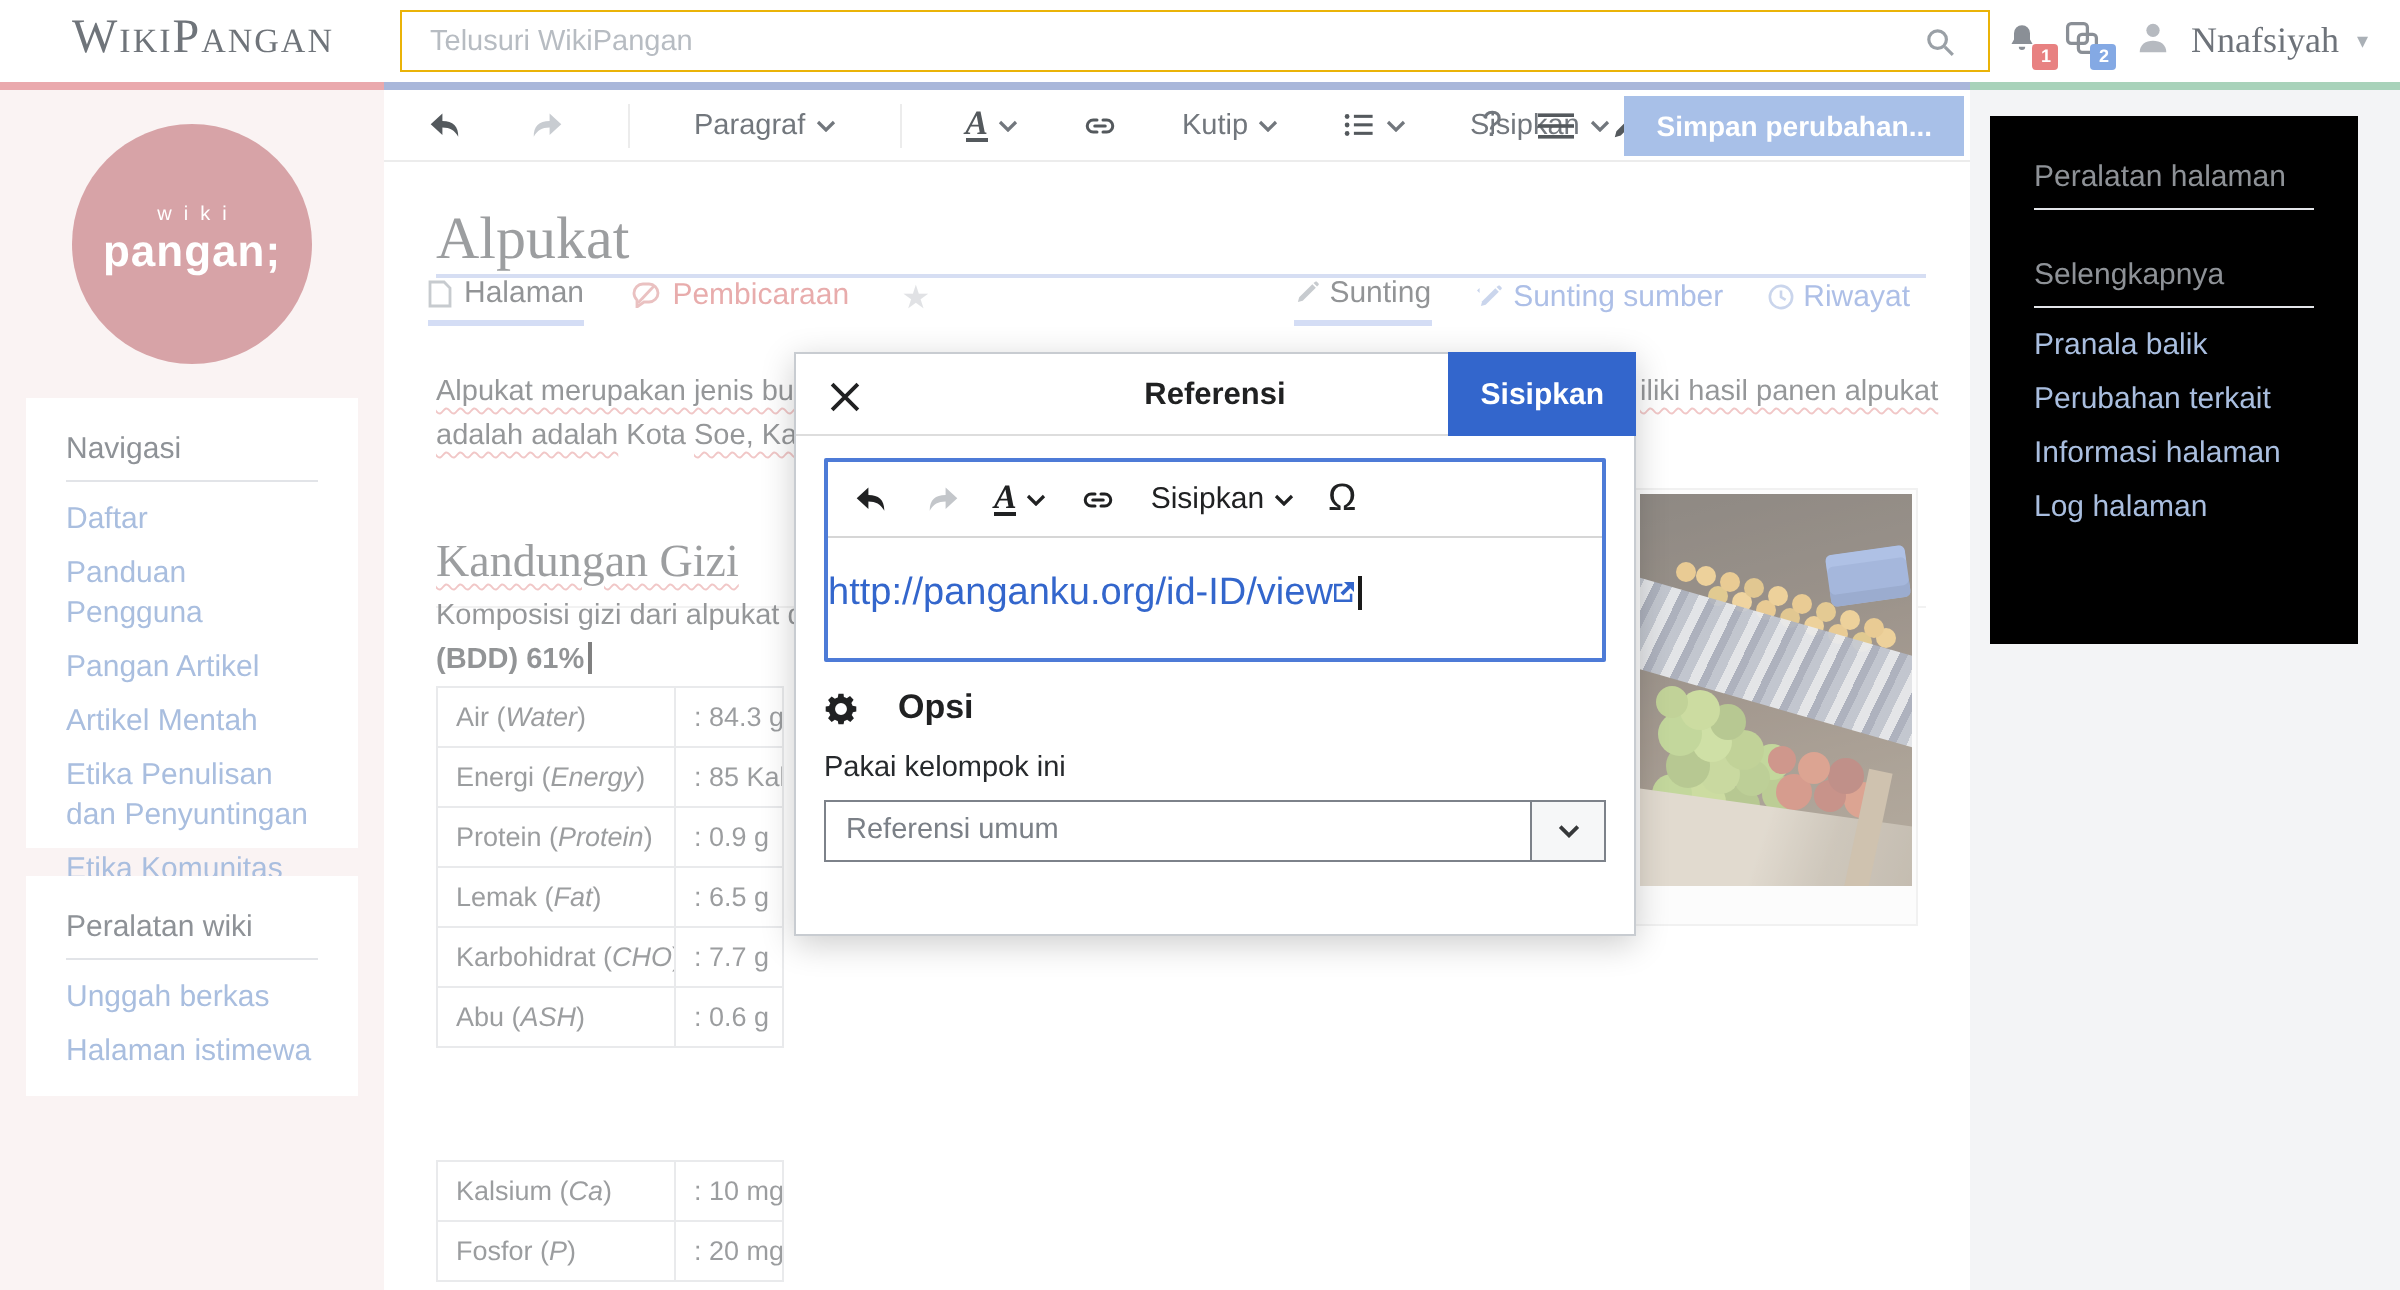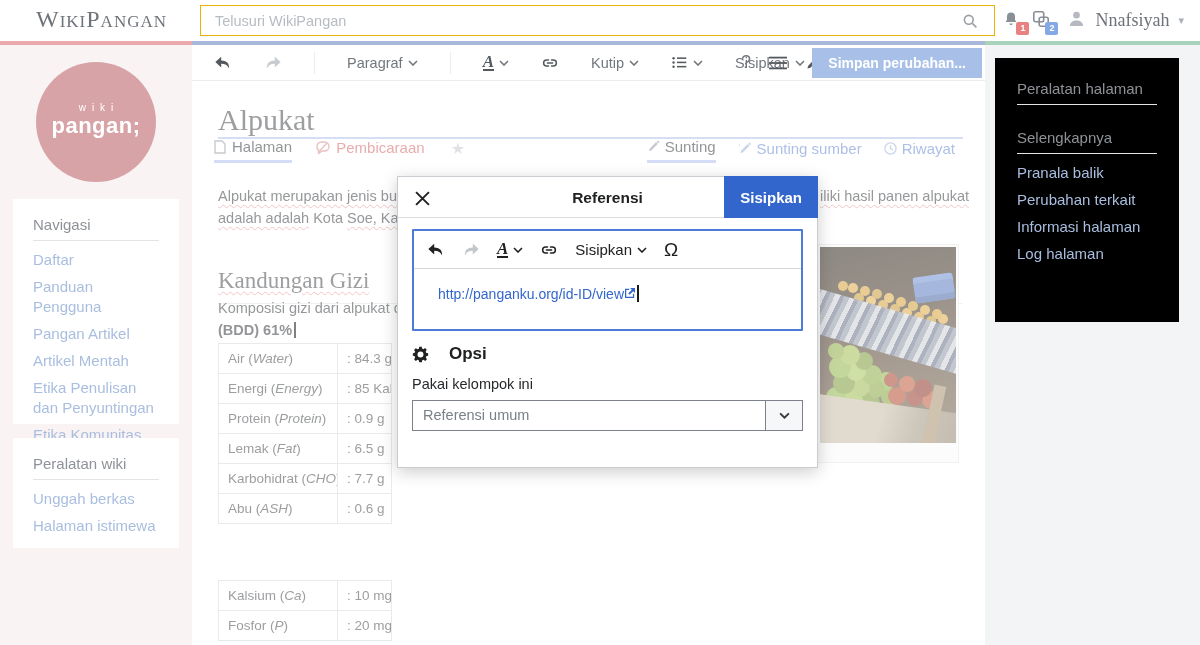--- a/index.html
+++ b/index.html
@@ -147,21 +147,21 @@
   .dlg-insert { position:absolute; right:-1px; top:-1px; height:42px; padding:0 15px; background:#36c;
     border:1px solid #36c; color:#fff; font-weight:bold; font-size:15px; cursor:pointer;
     font-family:"Liberation Sans",sans-serif; }
   .edit-area { position:absolute; left:14px; top:52px; width:391px; height:102px;
     border:2px solid #4d7bd7; border-radius:1px; background:#fff; }
   .edit-toolbar { position:absolute; top:0; left:0; right:0; height:38px; border-bottom:1px solid #d6d6d6;
     display:flex; align-items:center; gap:17px; padding:0 13px; color:#202122; }
   .edit-toolbar .tb-ico { color:#202122; }
   .edit-toolbar .a-underline, .edit-toolbar .omega { color:#202122; }
   .edit-toolbar .tb-item { color:#202122; }
-  .edit-content { position:absolute; top:38px; left:0; right:0; bottom:0; padding:16px 24px; font-size:14px; }
+  .edit-content { position:absolute; top:38px; left:0; right:0; bottom:0; padding:16px 0; font-size:19px; }
   .ref-link { color:#36c; }
   .ext-ico { display:inline-block; margin-left:1px; vertical-align:1px; }
   .opsi-row { position:absolute; left:14px; top:167px; display:flex; align-items:center; gap:20px; }
   .opsi-gear { display:flex; color:#202122; }
   .opsi-txt { font-weight:bold; font-size:17px; color:#202122; }
   .group-label { position:absolute; left:14px; top:199px; font-size:14.5px; color:#26292c; }
   .combobox { position:absolute; left:14px; top:223px; width:391px; height:31px;
     border:1px solid #7d828a; display:flex; background:#fff; }
   .combo-text { flex:1; padding:6px 10px; color:#7b8087; font-size:14.5px; white-space:nowrap; overflow:hidden; }
   .combo-btn { width:37px; border-left:1px solid #7d828a; background:#f6f7f8; display:flex;

